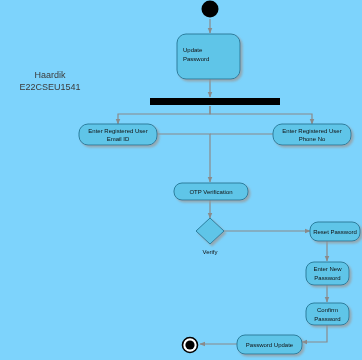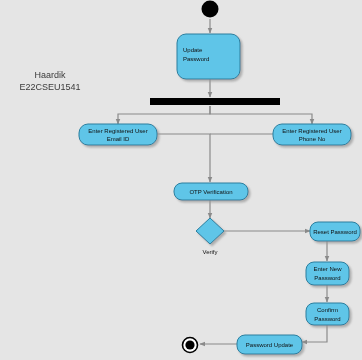--- a/index.html
+++ b/index.html
@@ -7,21 +7,21 @@
     padding: 0;
     background: #ffffff;
   }
   body {
     font-family: "Liberation Sans", sans-serif;
   }
   #canvas {
     position: relative;
     width: 362px;
     height: 360px;
-    background: #e5e5e5;
+    background: #7dd3fc;
     overflow: hidden;
   }
   #diagram-svg {
     position: absolute;
     left: 0;
     top: 0;
     width: 362px;
     height: 360px;
   }
   .node-label {

